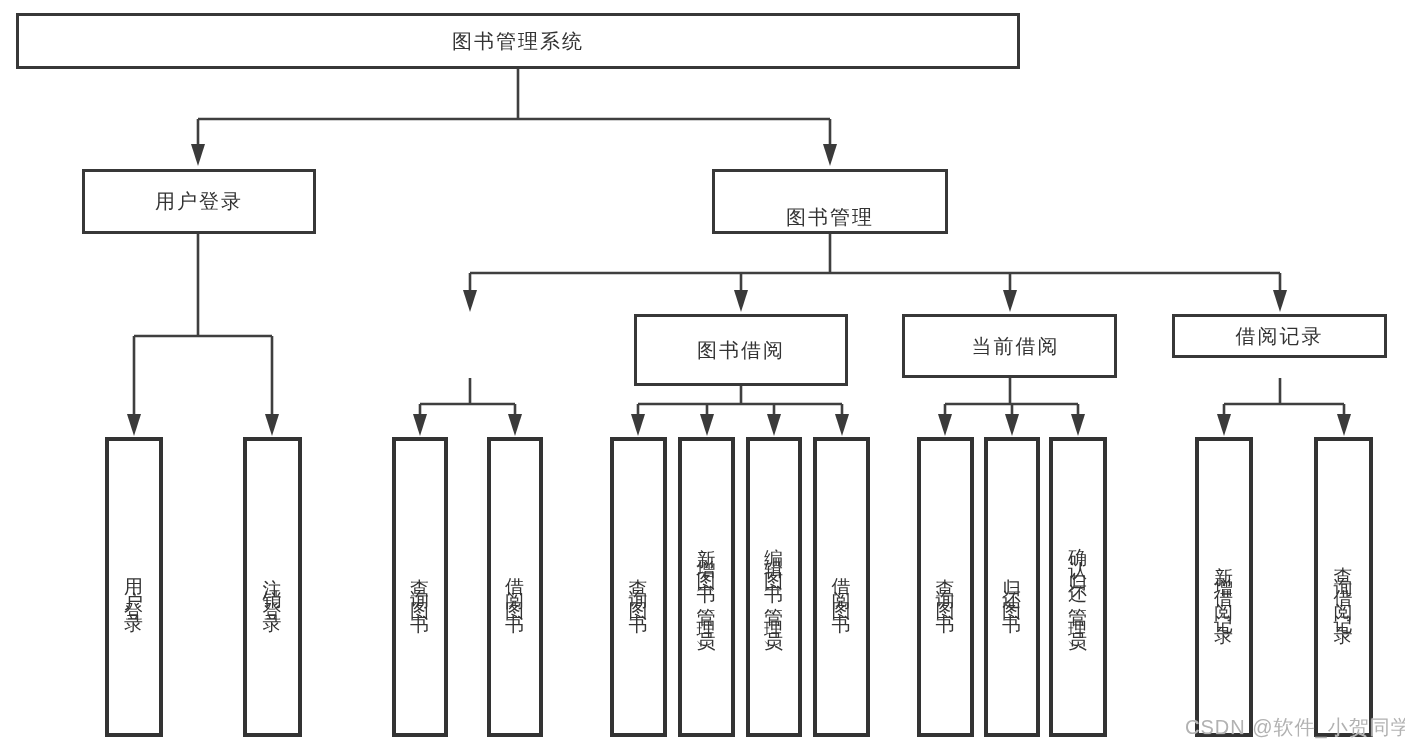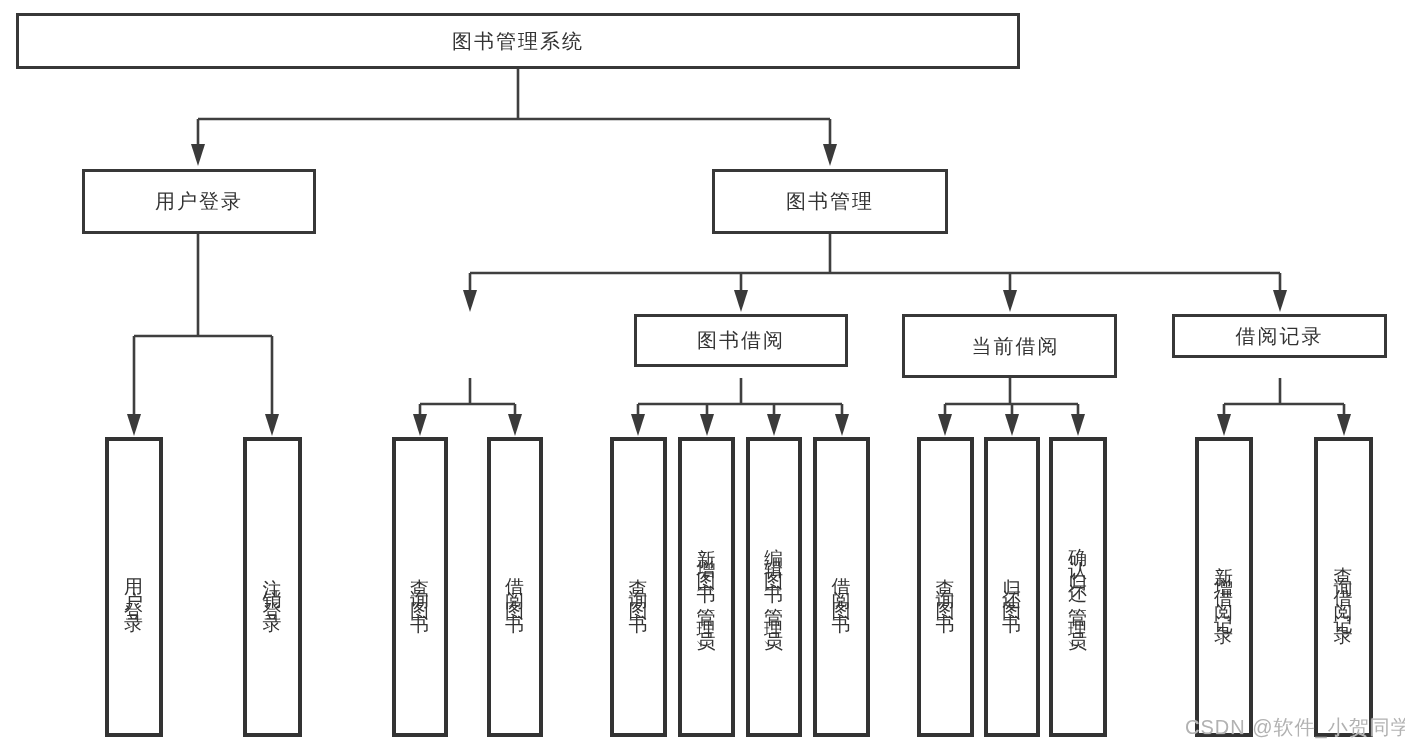--- a/index.html
+++ b/index.html
@@ -111,25 +111,25 @@
     </g>
   </svg>
 
   <div class="node" style="left:16px; top:13px; width:1004px; height:56px;">
     <span>图书管理系统</span>
   </div>
 
   <div class="node" style="left:82px; top:169px; width:234px; height:65px;">
     <span>用户登录</span>
   </div>
-  <div class="node" style="left:712px; top:169px; width:236px; height:65px;">
+  <div class="node" style="left:712px; top:169px; width:236px; height:65px;align-items:flex-end;">
     <span>图书管理</span>
   </div>
 
-  <div class="node" style="left:634px; top:314px; width:214px; height:53px;">
+  <div class="node" style="left:634px; top:314px; width:214px; height:72px;">
     <span>图书借阅</span>
   </div>
   <div class="node" style="left:902px; top:314px; width:215px; height:64px;padding-left:12px;">
     <span>当前借阅</span>
   </div>
   <div class="node" style="left:1172px; top:314px; width:215px; height:44px;">
     <span>借阅记录</span>
   </div>
 
   <div class="leaf" style="left:105px; top:437px; width:58px; height:300px;">

